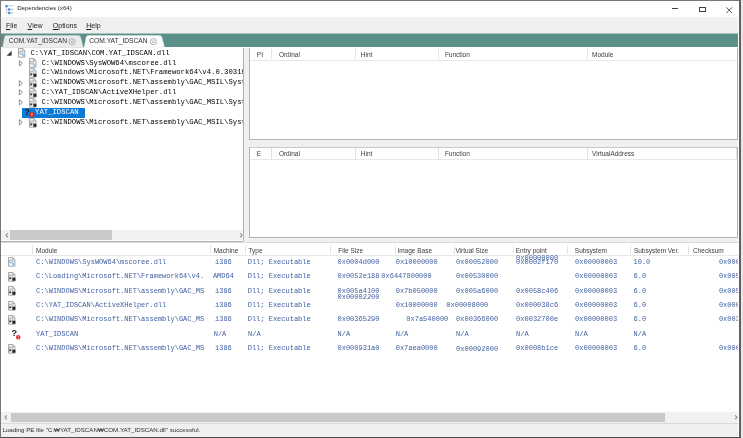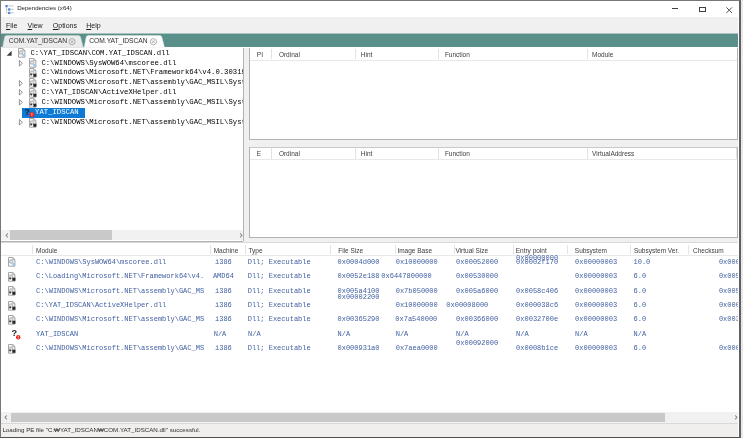--- a/index.html
+++ b/index.html
@@ -272,21 +272,21 @@
       <path d="M4.7,0.5 L4.7,2.7 L6.9,2.7 Z" fill="#d9d9d9" stroke="#8f8f8f" stroke-width="0.5"></path>
       <circle cx="3.1" cy="4.5" r="1.9" fill="#c3cdd4" stroke="#98a1a8" stroke-width="0.5"></circle>
       <circle cx="3.1" cy="4.5" r="0.7" fill="#eef2f4"></circle>
       <rect x="4.3" y="5.7" width="3.1" height="3.1" fill="#262626"></rect>
       <circle cx="2.1" cy="6.6" r="1.0" fill="#3a3a3a"></circle>
     </svg>
 <div class="a m" style="left:34.8px;top:73.2px">C:\WINDOWS\Microsoft.NET\assembly\GAC_MS</div>
 <div class="a m" style="left:213.7px;top:73.2px">i386</div>
 <div class="a m" style="left:246.4px;top:73.2px">Dll; Executable</div>
 <div class="a m" style="left:336.2px;top:73.2px">0x00365290</div>
-<div class="a m" style="left:394px;top:73.2px">0x7a540000</div>
+<div class="a m" style="left:405px;top:73.2px">0x7a540000</div>
 <div class="a m" style="left:454.8px;top:73.2px">0x00366000</div>
 <div class="a m" style="left:514.8px;top:73.2px">0x0032700e</div>
 <div class="a m" style="left:573.8px;top:73.2px">0x00000003</div>
 <div class="a m" style="left:632.2px;top:73.2px">6.0</div>
 <div class="a m" style="left:717.6px;top:73.2px">0x003f</div>
 <svg style="left:9.3px;top:85.1px" width="12" height="12" viewBox="0 0 12 12">
 <text x="0.4" y="8.0" font-family="Liberation Sans" font-size="9.2" font-weight="bold" fill="#1d2024">?</text>
 <circle cx="7.2" cy="9.2" r="2.2" fill="#e8231b"></circle>
 <rect x="6.85" y="7.8" width="0.7" height="1.9" fill="#fff"></rect>
       <rect x="6.85" y="10.1" width="0.7" height="0.6" fill="#fff"></rect>
@@ -306,21 +306,21 @@
       <circle cx="3.1" cy="4.5" r="1.9" fill="#c3cdd4" stroke="#98a1a8" stroke-width="0.5"></circle>
       <circle cx="3.1" cy="4.5" r="0.7" fill="#eef2f4"></circle>
       <rect x="4.3" y="5.7" width="3.1" height="3.1" fill="#262626"></rect>
       <circle cx="2.1" cy="6.6" r="1.0" fill="#3a3a3a"></circle>
     </svg>
 <div class="a m" style="left:34.8px;top:101.9px">C:\WINDOWS\Microsoft.NET\assembly\GAC_MS</div>
 <div class="a m" style="left:213.7px;top:101.9px">i386</div>
 <div class="a m" style="left:246.4px;top:101.9px">Dll; Executable</div>
 <div class="a m" style="left:336.2px;top:101.9px">0x000931a0</div>
 <div class="a m" style="left:394.4px;top:101.9px">0x7aea0000</div>
-<div class="a m" style="left:454.8px;top:97px">0x00092000</div>
+<div class="a m" style="left:454.8px;top:103px">0x00092000</div>
 <div class="a m" style="left:514.8px;top:101.9px">0x0008b1ce</div>
 <div class="a m" style="left:573.8px;top:101.9px">0x00000003</div>
 <div class="a m" style="left:632.2px;top:101.9px">6.0</div>
 <div class="a m" style="left:717.6px;top:101.9px">0x000f</div>
 </div>
 <div class="a" style="left:1.3px;top:412.2px;width:737px;height:10.4px;background:#f1f1f1"></div>
 <div class="a" style="left:11px;top:412.7px;width:654px;height:9.4px;background:#c9c9c9"></div>
 <svg style="left:4px;top:414.9px" width="4" height="5" viewBox="0 0 4 5">
     <path d="M3,0.5 L0.8,2.4 L3,4.3" stroke="#5e5e5e" stroke-width="0.9" fill="none"></path>
   </svg>

